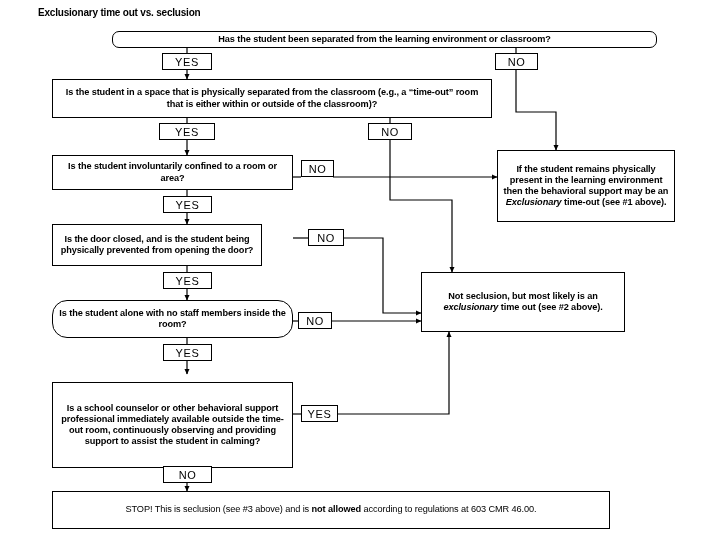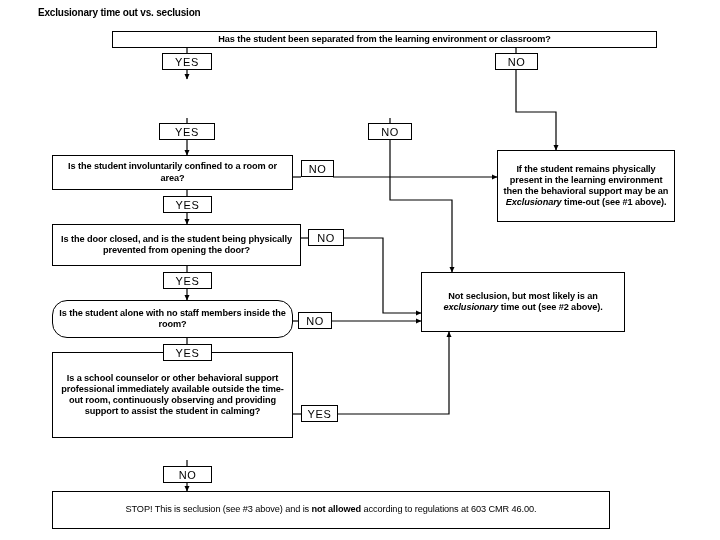--- a/index.html
+++ b/index.html
@@ -116,38 +116,41 @@
       <path d="M331,321 L421,321" marker-end="url(#arrow)"></path>
 
       <path d="M293,414 L301,414"></path>
       <path d="M337,414 L449,414 L449,332" marker-end="url(#arrow)"></path>
 
       <path d="M187,460 L187,466"></path>
       <path d="M187,483 L187,491" marker-end="url(#arrow)"></path>
     </g>
   </svg>
 
-  <div class="node" style="left:112px; top:31px; width:545px; height:17px;">
+  <div class="node" style="left:112px; top:31px; width:545px; height:17px;border-radius:7px;">
     <span class="inner">Has the student been separated from the learning environment or classroom?</span>
   </div>
 
+  <div class="node" style="left:52px; top:79px; width:440px; height:39px;">
+    <span class="inner">Is the student in a space that is physically separated from the classroom (e.g., a “time-out” room that is either within or outside of the classroom)?</span>
+  </div>
 
   <div class="node" style="left:52px; top:155px; width:241px; height:35px;">
     <span class="inner">Is the student involuntarily confined to a room or area?</span>
   </div>
 
-  <div class="node" style="left:52px; top:224px; width:249px; height:42px;">
+  <div class="node" style="left:52px; top:224px; width:210px; height:42px;">
     <span class="inner">Is the door closed, and is the student being physically prevented from opening the door?</span>
   </div>
 
   <div class="node" style="left:52px; top:300px; width:241px; height:38px;border-radius:15px;">
     <span class="inner">Is the student alone with no staff members inside the room?</span>
   </div>
 
-  <div class="node" style="left:52px; top:352px; width:241px; height:86px;">
+  <div class="node" style="left:52px; top:382px; width:241px; height:86px;">
     <span class="inner">Is a school counselor or other behavioral support professional immediately available outside the time-out room, continuously observing and providing support to assist the student in calming?</span>
   </div>
 
   <div class="node" style="left:497px; top:150px; width:178px; height:72px;">
     <span class="inner">
       <span>If the student remains physically present in the learning environment then the behavioral support may be an </span><em>Exclusionary</em><span> time-out (see #1 above).</span>
     </span>
   </div>
 
   <div class="node" style="left:421px; top:272px; width:204px; height:60px;">

